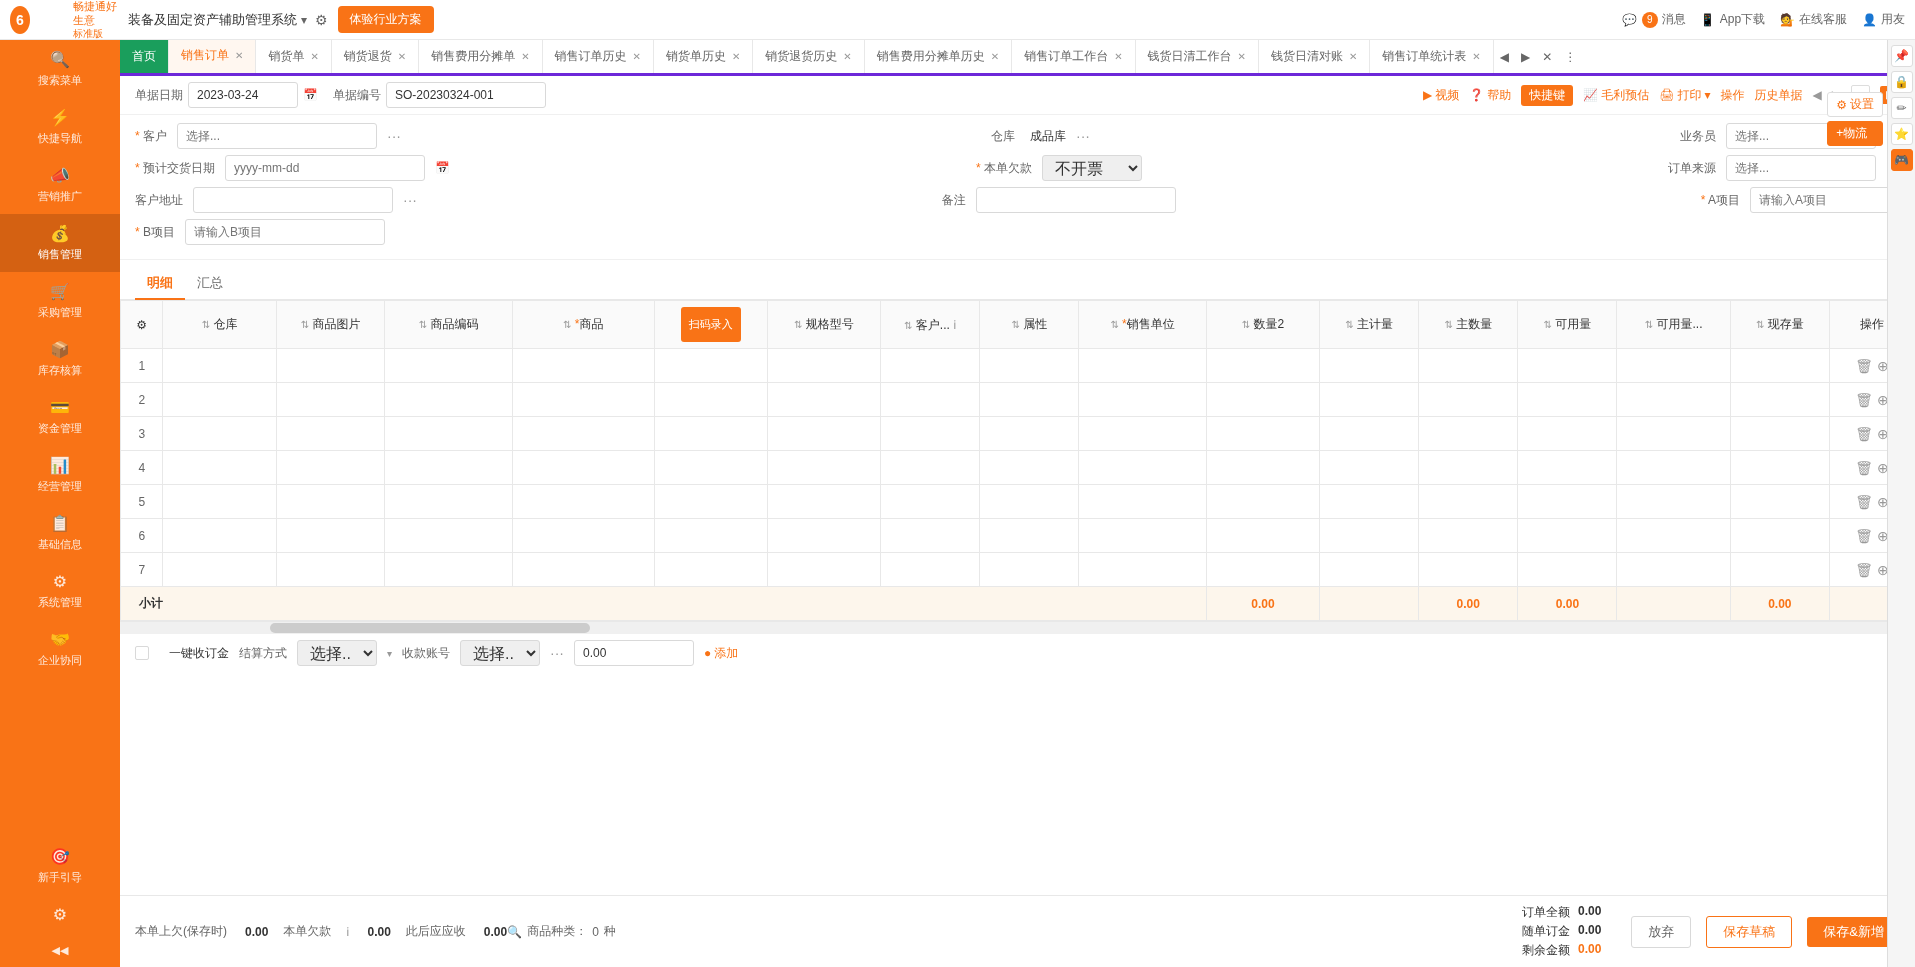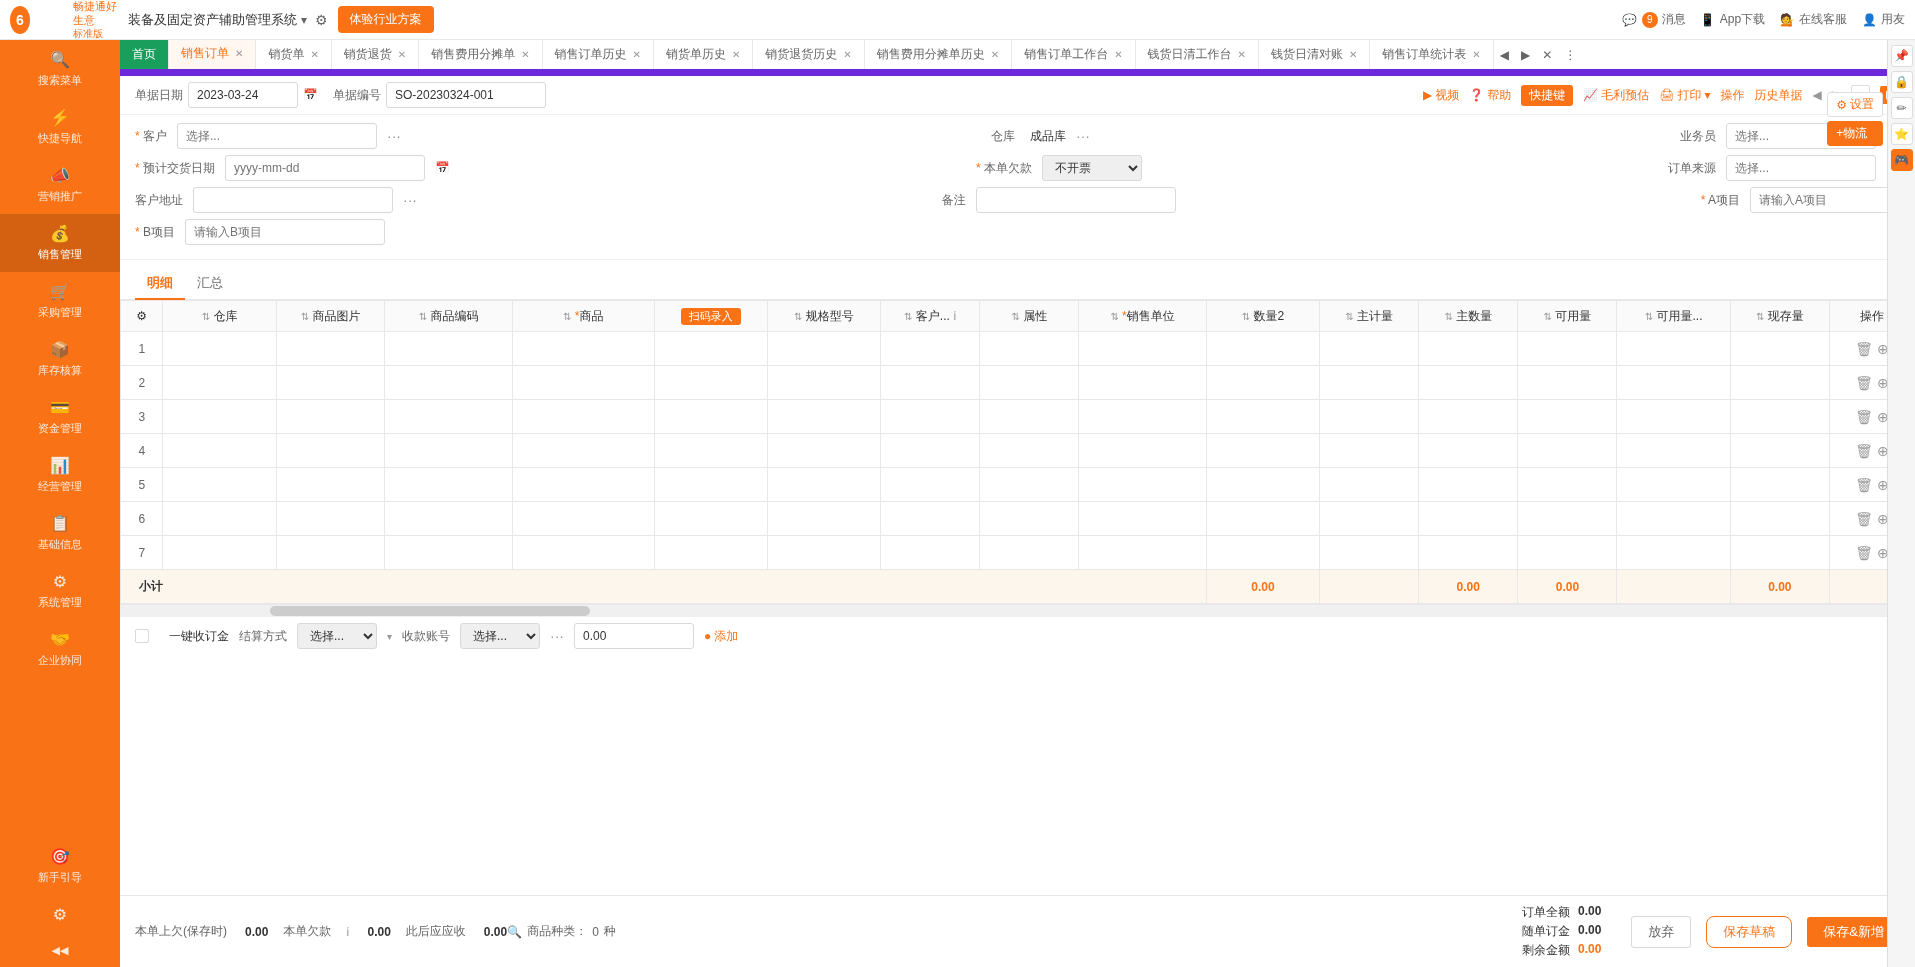--- a/index.html
+++ b/index.html
@@ -4,21 +4,21 @@
   <style>
     * { box-sizing: border-box; margin: 0; padding: 0; }
     body { font-family: 'Microsoft YaHei', Arial, sans-serif; font-size: 12px; background: #f5f5f5; color: #333; overflow: hidden; }
 
     
     .app-wrapper { display: flex; flex-direction: column; height: 967px; width: 1915px; }
     .top-bar { height: 40px; background: #fff; display: flex; align-items: center; padding: 0 10px; border-bottom: 1px solid #e8e8e8; flex-shrink: 0; }
     .main-area { display: flex; flex: 1; overflow: hidden; }
     .sidebar { width: 120px; background: #f97316; display: flex; flex-direction: column; flex-shrink: 0; }
     .content-area { flex: 1; display: flex; flex-direction: column; overflow: hidden; }
-    .tab-bar { height: 36px; background: #fff; display: flex; align-items: center; border-bottom: 7px solid #6d28d9; overflow: hidden; flex-shrink: 0; }
+    .tab-bar { height: 36px; background: #fff; display: flex; align-items: center; border-bottom: 3px solid #6d28d9; overflow: hidden; flex-shrink: 0; }
     .page-content { flex: 1; background: #fff; overflow: auto; padding: 0; }
     .logo-area { display: flex; align-items: center; gap: 6px; width: 110px; }
     .logo-icon { width: 28px; height: 28px; background: #f97316; border-radius: 50%; display: flex; align-items: center; justify-content: center; color: white; font-size: 14px; font-weight: bold; }
     .logo-text { font-size: 11px; color: #f97316; line-height: 1.3; margin-left: 37px; }
     .top-bar-actions { margin-left: auto; display: flex; align-items: center; gap: 15px; }
     .top-btn-orange { background: #f97316; color: white; border: none; padding: 5px 12px; border-radius: 4px; cursor: pointer; font-size: 12px; }
     .top-icon-btn { display: flex; align-items: center; gap: 4px; color: #666; cursor: pointer; font-size: 12px; }
     .badge { background: #f97316; color: white; border-radius: 50%; width: 16px; height: 16px; font-size: 10px; display: inline-flex; align-items: center; justify-content: center; }
     .sidebar-item { display: flex; flex-direction: column; align-items: center; padding: 10px 5px; cursor: pointer; color: rgba(255,255,255,0.85); font-size: 11px; gap: 4px; transition: background 0.2s; }
     .sidebar-item.active { background: rgba(0,0,0,0.15); color: white; }
@@ -33,53 +33,53 @@
     .tab-nav-btn { padding: 0 6px; height: 36px; display: flex; align-items: center; cursor: pointer; color: #666; }
 
     
     .form-section { padding: 8px 15px; border-bottom: 1px solid #f0f0f0; }
     .form-row { display: flex; align-items: center; margin-bottom: 6px; gap: 10px; }
     .form-label { font-size: 12px; color: #666; white-space: nowrap; }
     .form-label.required::before { content: '* '; color: #f97316; }
     .form-value { font-size: 12px; color: #333; }
     .form-input { border: 1px solid #d9d9d9; border-radius: 3px; padding: 3px 8px; font-size: 12px; color: #333; min-width: 120px; height: 26px; outline: none; }
     .form-input.placeholder { color: #bbb; }
-    .form-select { border: 1px solid #d9d9d9; border-radius: 3px; padding: 3px 8px; font-size: 12px; color: #333; height: 26px; outline: none; min-width: 80px; }
+    .form-select { border: 1px solid #d9d9d9; border-radius: 3px; padding: 3px 8px; font-size: 16px; color: #333; height: 26px; outline: none; min-width: 80px; }
     .dots-btn { color: #999; cursor: pointer; font-size: 14px; }
 
     
     .inner-tabs { display: flex; border-bottom: 1px solid #e8e8e8; padding: 0 15px; margin-top: 8px; }
     .inner-tab { padding: 6px 12px; cursor: pointer; font-size: 13px; color: #666; border-bottom: 2px solid transparent; margin-bottom: -1px; }
     .inner-tab.active { color: #f97316; border-bottom-color: #f97316; font-weight: bold; }
 
     
     .table-wrapper { overflow-x: auto; }
     table { border-collapse: collapse; width: 100%; font-size: 12px; }
     thead tr { background: #fafafa; }
     th { border: 1px solid #e8e8e8; padding: 6px 8px; text-align: center; font-weight: normal; color: #333; white-space: nowrap; position: relative; }
     td { border: 1px solid #e8e8e8; padding: 4px 8px; text-align: center; color: #333; height: 34px; }
     .row-num { color: #666; width: 30px; }
-    .scan-btn { background: #f97316; color: white; border: none; padding: 1px 8px; border-radius: 3px; cursor: pointer; font-size: 11px; }
+    .scan-btn { background: #f97316; color: white; border: none; padding: 10px 8px; border-radius: 3px; cursor: pointer; font-size: 11px; }
     .col-ops { display: flex; justify-content: center; gap: 4px; }
     .op-icon { cursor: pointer; color: #999; font-size: 14px; }
 
     
     .subtotal-row td { background: #fdf6ec; font-weight: bold; color: #f97316; }
     .subtotal-row td.label { color: #333; text-align: left; padding-left: 18px; }
     .scrollbar-area { height: 12px; background: #f0f0f0; margin: 0; border-top: 1px solid #e8e8e8; position: relative; }
     .scrollbar-thumb { height: 10px; background: #ccc; border-radius: 5px; width: 320px; position: absolute; left: 150px; top: 1px; }
 
     
     .page-footer { padding: 8px 15px; background: #fff; border-top: 1px solid #e8e8e8; display: flex; align-items: center; flex-shrink: 0; }
     .footer-left { display: flex; align-items: center; gap: 15px; font-size: 12px; color: #666; }
     .footer-right { margin-left: auto; display: flex; align-items: center; gap: 15px; }
     .order-summary { display: flex; flex-direction: column; align-items: flex-end; font-size: 12px; gap: 2px; margin-right: 15px; }
     .order-summary-row { display: flex; gap: 8px; }
     .btn-discard { border: 1px solid #d9d9d9; background: white; color: #666; padding: 6px 16px; border-radius: 3px; cursor: pointer; font-size: 13px; }
-    .btn-save-draft { border: 1px solid #f97316; background: white; color: #f97316; padding: 6px 16px; border-radius: 8px; cursor: pointer; font-size: 13px; }
+    .btn-save-draft { border: 1px solid #f97316; background: white; color: #f97316; padding: 6px 16px; border-radius: 3px; cursor: pointer; font-size: 13px; }
     .btn-save-new { background: #f97316; color: white; border: none; padding: 6px 16px; border-radius: 3px; cursor: pointer; font-size: 13px; }
     .toolbar-btn-orange { color: #f97316; cursor: pointer; font-size: 12px; display: flex; align-items: center; gap: 3px; }
 
     
     .header-toolbar { display: flex; align-items: center; padding: 6px 15px; border-bottom: 1px solid #f0f0f0; gap: 15px; flex-wrap: wrap; }
     .hdr-field { display: flex; align-items: center; gap: 5px; }
     .hdr-input { border: 1px solid #d9d9d9; border-radius: 3px; padding: 3px 8px; font-size: 12px; color: #333; height: 26px; outline: none; }
     .hdr-date-input { width: 110px; }
 
     

